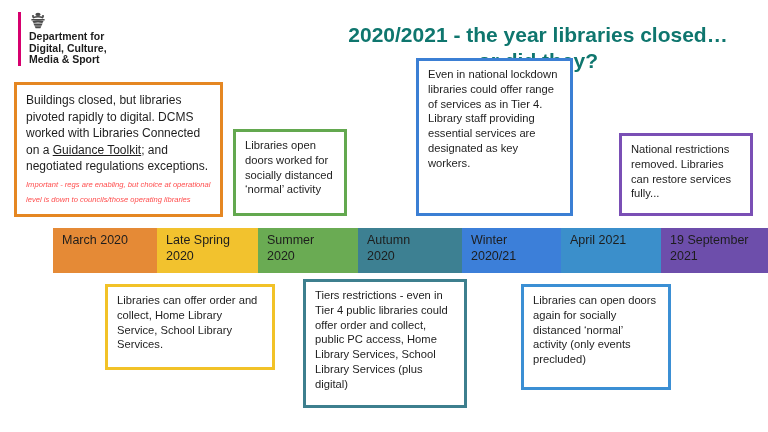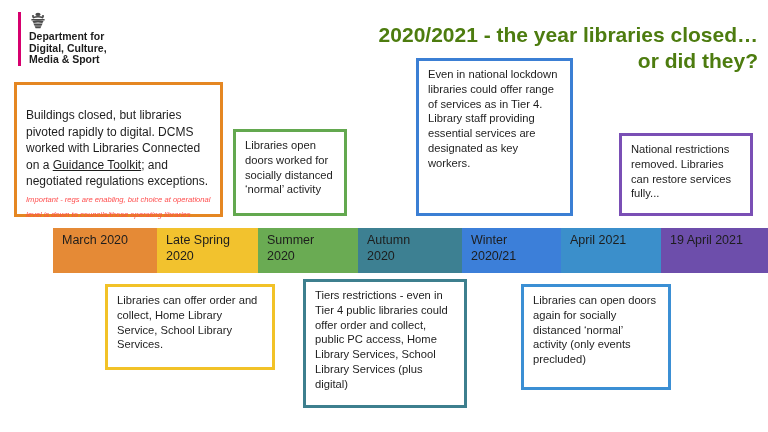--- a/index.html
+++ b/index.html
@@ -73,21 +73,21 @@
     padding: 6px 8px 6px 9px;
     font-size: 11.2px;
     line-height: 14.8px;
     color: #1d1d1d;
   }
   .box p { margin: 0; }
 
   #box-orange {
     left: 14px; top: 82px; width: 209px; height: 135px;
     border: 3px solid #e58722;
-    padding: 22px 8px 4px 9px;
+    padding: 7px 8px 4px 9px;
   }
   #box-orange .body { font-size: 12px; line-height: 16.5px; }
   #box-orange .link { text-decoration: underline; }
   #box-orange .note {
     color: #ff4d4d;
     font-style: italic;
     font-size: 7.6px;
     line-height: 15px;
     margin-top: 2px;
   }
@@ -160,21 +160,21 @@
           <circle cx="4.0" cy="4.1" r="1.1"></circle>
           <circle cx="14.0" cy="4.1" r="1.1"></circle>
         </g>
       </svg>
     </div>
     <div class="logo-text">Department for
 Digital, Culture,
 Media &amp; Sport</div>
   </div>
 
-  <div id="title" style="color: #4d7c0f;">
+  <div id="title" style="color: #0f766e; text-align: center;">
     <span class="l1">2020/2021 - the year libraries closed…</span>
     <span class="l2">or did they?</span>
   </div>
 
   <div class="box" id="box-orange" style="border-color: rgb(229, 135, 34);">
     <p class="body"><span>Buildings closed, but libraries pivoted rapidly to digital. DCMS worked with Libraries Connected on a </span><span class="link">Guidance Toolkit</span><span>; and negotiated regulations exceptions.</span></p>
     <p class="note" style="color: rgb(255, 77, 77);">Important - regs are enabling, but choice at operational level is down to councils/those operating libraries</p>
   </div>
 
   <div class="box" id="box-green" style="border-color: rgb(99, 168, 79);">
@@ -193,21 +193,21 @@
     <div class="seg" style="background: rgb(229, 138, 54); width: 104px; flex: 0 0 104px;">March 2020</div>
     <div class="seg" style="background: rgb(242, 194, 46); width: 101px; flex: 0 0 101px;">Late Spring
 2020</div>
     <div class="seg" style="background: rgb(106, 171, 83); width: 100px; flex: 0 0 100px;">Summer
 2020</div>
     <div class="seg" style="background: rgb(61, 128, 146); width: 104px; flex: 0 0 104px;">Autumn
 2020</div>
     <div class="seg" style="background: rgb(60, 127, 217); width: 99px; flex: 0 0 99px;">Winter
 2020/21</div>
     <div class="seg" style="background: rgb(59, 143, 203); width: 100px; flex: 0 0 100px;">April 2021</div>
-    <div class="seg" style="background: rgb(109, 78, 171); width: 107px; flex: 0 0 107px;">19 April 2021</div>
+    <div class="seg" style="background: rgb(109, 78, 171); width: 107px; flex: 0 0 107px;">19 September 2021</div>
   </div>
 
   <div class="box" id="box-yellow" style="border-color: rgb(242, 194, 39);">
     <p>Libraries can offer order and collect, Home Library Service, School Library Services.</p>
   </div>
 
   <div class="box" id="box-teal" style="border-color: rgb(61, 127, 142);">
     <p>Tiers restrictions - even in Tier 4 public libraries could offer order and collect, public PC access, Home Library Services, School Library Services (plus digital)</p>
   </div>
 

